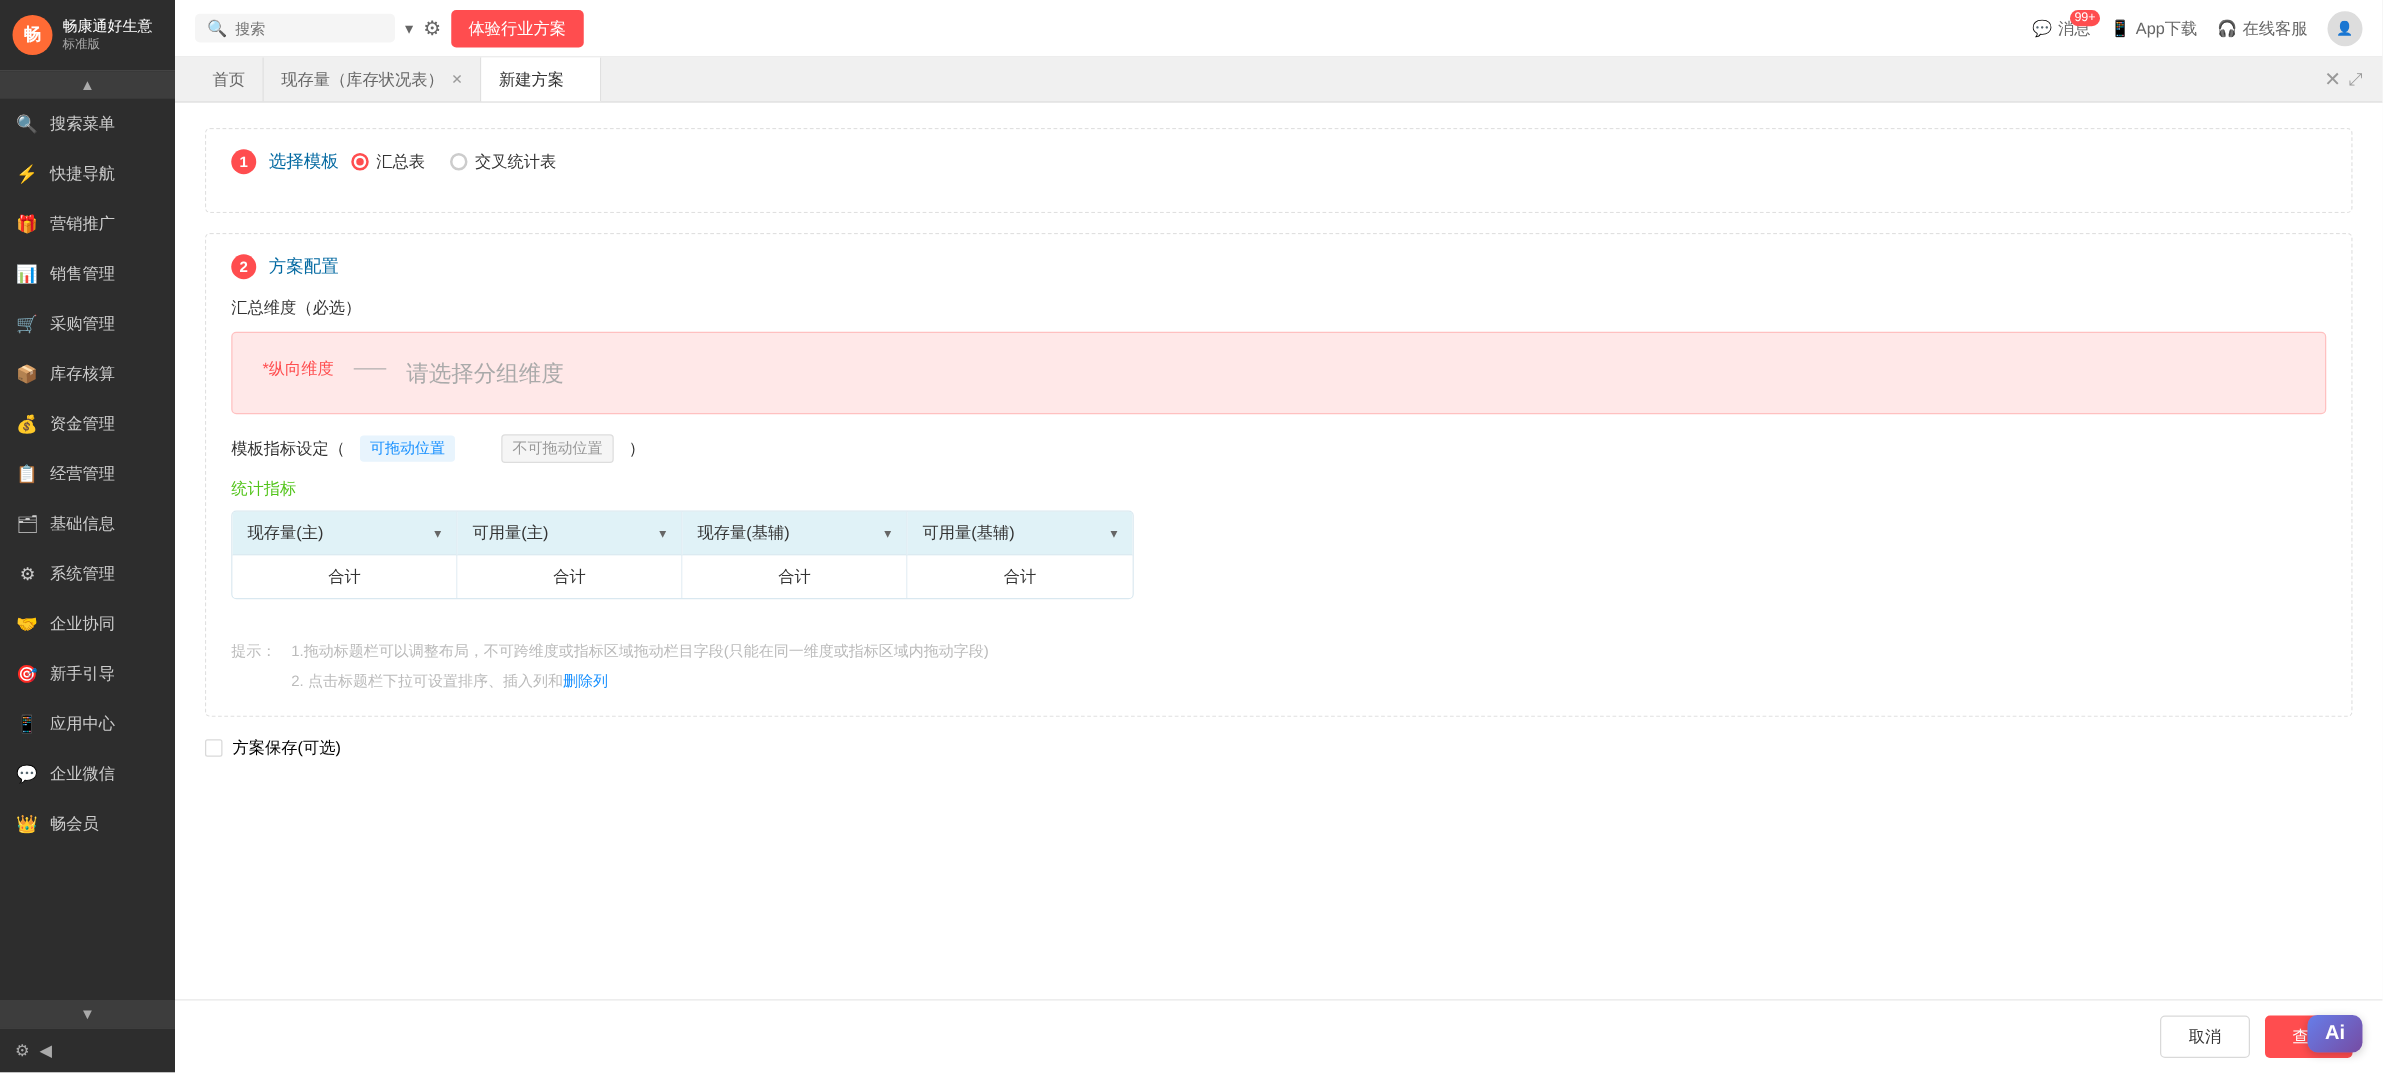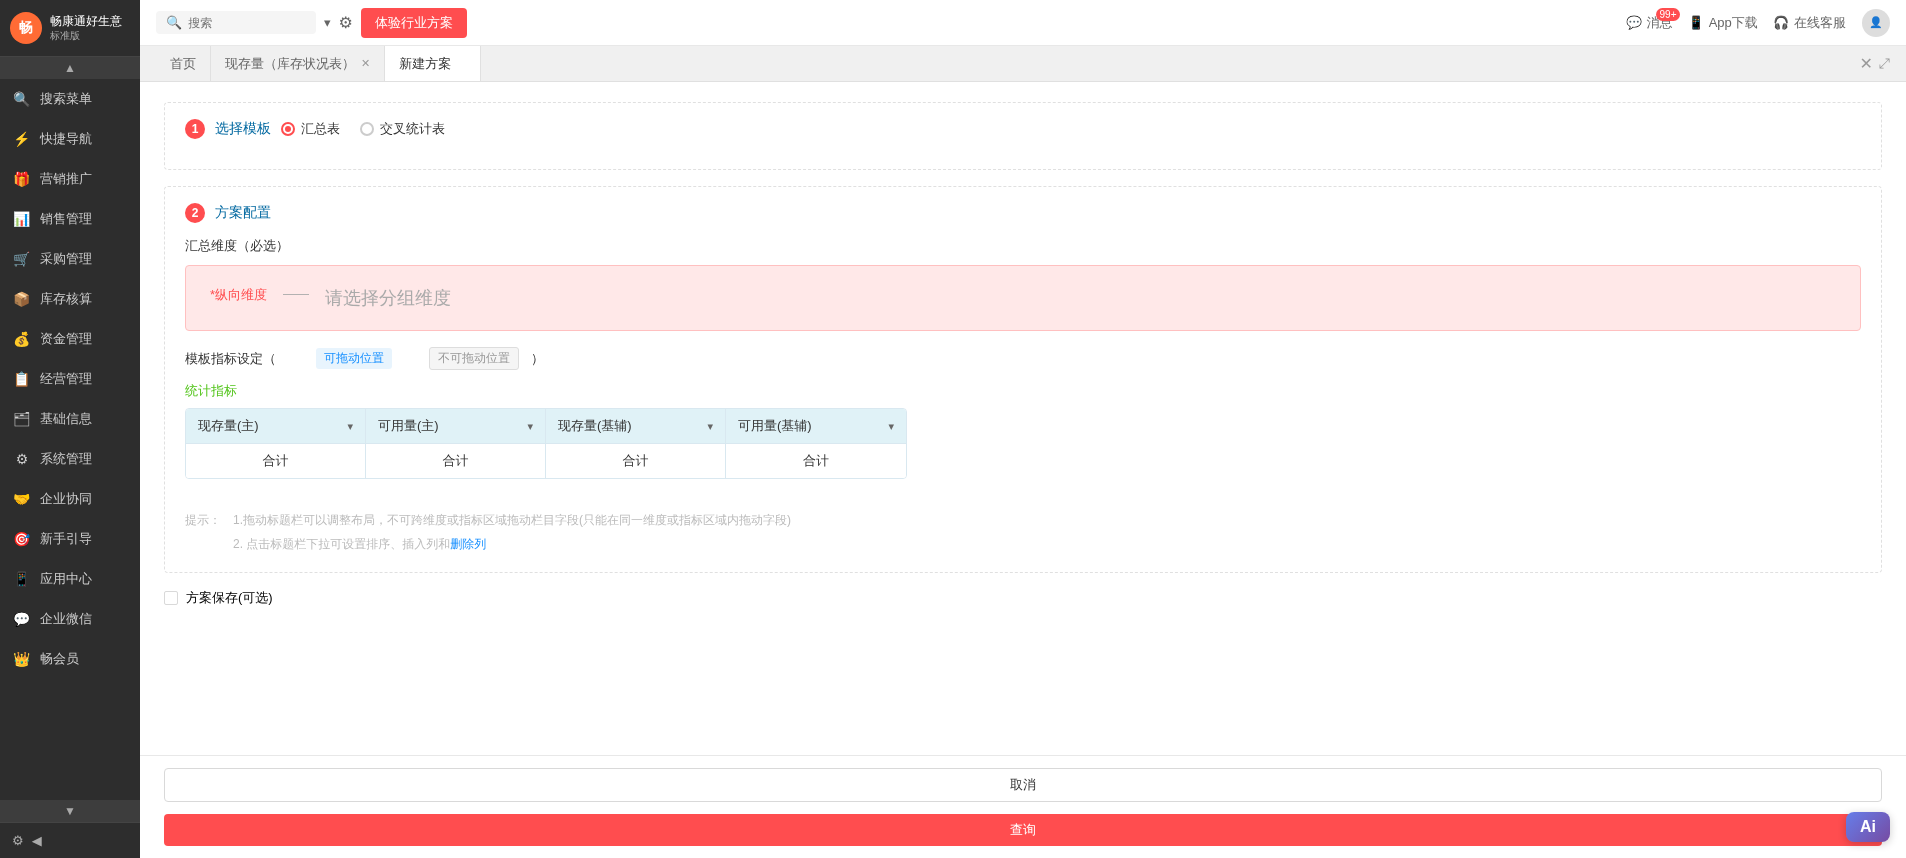--- a/index.html
+++ b/index.html
@@ -61,40 +61,40 @@
     .radio-dot.checked::after { content: ''; width: 6px; height: 6px; border-radius: 50%; background: #ff4d4f; display: block; }
 
     .label-required { color: #333; font-size: 13px; margin-bottom: 10px; }
 
     .dimension-box { background: #ffe8e8; border: 1px solid #ffc0c0; border-radius: 4px; padding: 20px 24px; margin-bottom: 16px; display: flex; align-items: flex-start; gap: 16px; }
     .dimension-label { color: #ff4d4f; font-size: 13px; }
     .dimension-dash { color: #aaa; }
     .dimension-placeholder { color: #aaa; font-size: 18px; }
 
     .indicator-setting { display: flex; align-items: center; gap: 12px; margin-bottom: 12px; font-size: 13px; color: #333; }
-    .drag-badge { background: #e8f4fd; color: #1890ff; border-radius: 3px; padding: 2px 8px; font-size: 12px; margin-left: 28px; }
+    .drag-badge { background: #e8f4fd; color: #1890ff; border-radius: 3px; padding: 2px 8px; font-size: 12px; }
     .no-drag-badge { background: #f5f5f5; color: #999; border-radius: 3px; padding: 2px 8px; font-size: 12px; border: 1px solid #ddd; }
 
     .stats-section-label { color: #52c41a; font-size: 13px; font-weight: 500; margin-bottom: 8px; }
 
     .table-wrapper { border: 1px solid #d9e8f0; border-radius: 4px; overflow: hidden; display: inline-block; margin-bottom: 16px; }
     .table-header-row { display: flex; }
     .table-col { width: 180px; border-right: 1px solid #d9e8f0; }
     .table-col:last-child { border-right: none; }
     .table-col-header { background: #e0f2f7; padding: 8px 12px; display: flex; align-items: center; justify-content: space-between; font-size: 13px; color: #333; border-bottom: 1px solid #d9e8f0; }
     .table-col-cell { background: #fff; padding: 8px 12px; text-align: center; font-size: 13px; color: #333; }
     .chevron-icon { color: #666; font-size: 11px; cursor: pointer; }
 
     .tips { color: #bbb; font-size: 12px; margin-top: 10px; line-height: 2; }
     .tips a { color: #1890ff; text-decoration: none; }
 
     .save-checkbox-row { display: flex; align-items: center; gap: 8px; margin-top: 10px; }
     .checkbox-box { width: 14px; height: 14px; border: 1px solid #d9d9d9; border-radius: 2px; cursor: pointer; }
 
-    .bottom-bar { position: sticky; bottom: 0; background: #fff; border-top: 1px solid #e8e8e8; padding: 12px 24px; display: flex; justify-content: flex-end; gap: 12px; flex-direction: column; }
+    .bottom-bar { position: sticky; bottom: 0; background: #fff; border-top: 1px solid #e8e8e8; padding: 12px 24px; display: flex; justify-content: flex-end; gap: 12px; }
     .btn-cancel { background: #fff; border: 1px solid #d9d9d9; color: #333; border-radius: 4px; padding: 7px 22px; cursor: pointer; font-size: 13px; }
     .btn-query { background: #ff4d4f; border: none; color: white; border-radius: 4px; padding: 7px 22px; cursor: pointer; font-size: 13px; }
 
     .close-icon { color: #999; cursor: pointer; margin-left: auto; font-size: 16px; }
     .expand-icon { color: #999; cursor: pointer; font-size: 14px; }
 
     .ai-badge { position: fixed; bottom: 16px; right: 16px; background: linear-gradient(135deg, #667eea, #764ba2); color: white; border-radius: 8px; padding: 6px 14px; font-size: 16px; font-weight: bold; cursor: pointer; box-shadow: 0 2px 8px rgba(0,0,0,0.2); }
 
     .header-actions { display: flex; align-items: center; gap: 6px; margin-left: auto; }
   </style>

